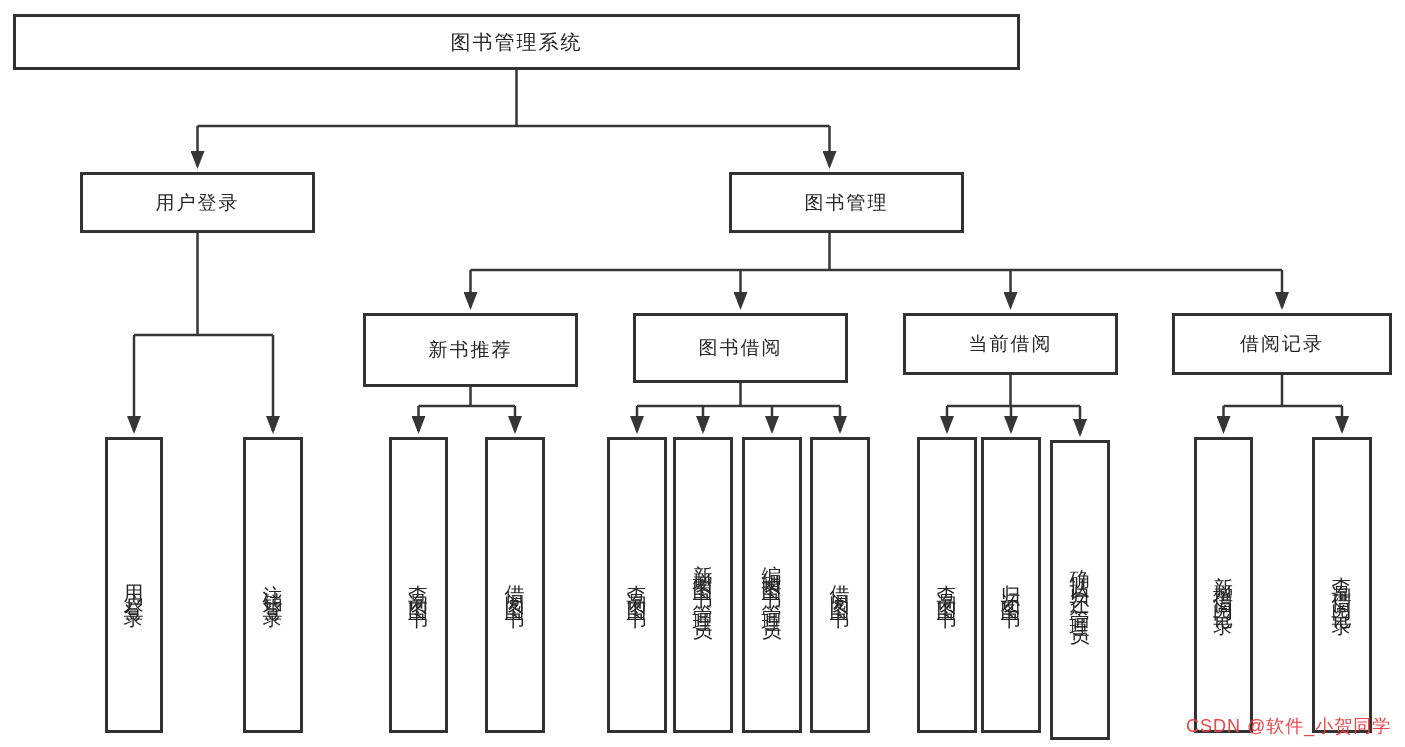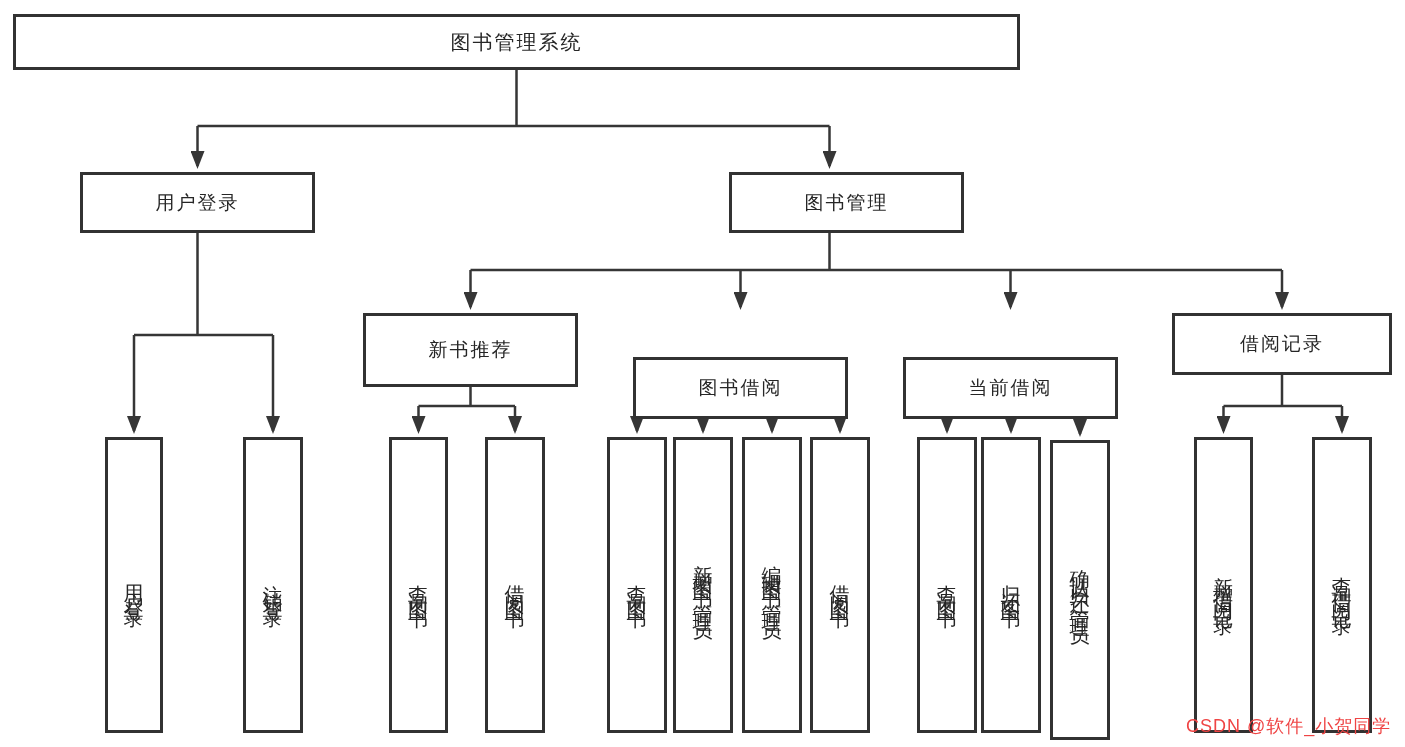--- a/index.html
+++ b/index.html
@@ -113,24 +113,24 @@
   <div class="node mid-box" style="left:80px; top:172px; width:235px; height:61px;">
     <span class="lbl">用户登录</span>
   </div>
   <div class="node mid-box" style="left:712px; top:172px; width:235px; height:61px;margin-left:17px;">
     <span class="lbl">图书管理</span>
   </div>
 
   <div class="node mid-box" style="left:363px; top:313px; width:215px; height:74px;">
     <span class="lbl">新书推荐</span>
   </div>
-  <div class="node mid-box" style="left:633px; top:313px; width:215px; height:62px;margin-top:44px;">
+  <div class="node mid-box" style="left:633px; top:313px; width:215px; height:70px;">
     <span class="lbl">图书借阅</span>
   </div>
-  <div class="node mid-box" style="left:903px; top:313px; width:215px; height:62px;margin-top:44px;">
+  <div class="node mid-box" style="left:903px; top:313px; width:215px; height:62px;">
     <span class="lbl">当前借阅</span>
   </div>
   <div class="node mid-box" style="left:1172px; top:313px; width:220px; height:62px;">
     <span class="lbl">借阅记录</span>
   </div>
 
   <div class="node leaf-box" style="left:105px; top:437px; width:58px; height:296px;">
     <span class="lbl">用户登录</span>
   </div>
   <div class="node leaf-box" style="left:243px; top:437px; width:60px; height:296px;">

